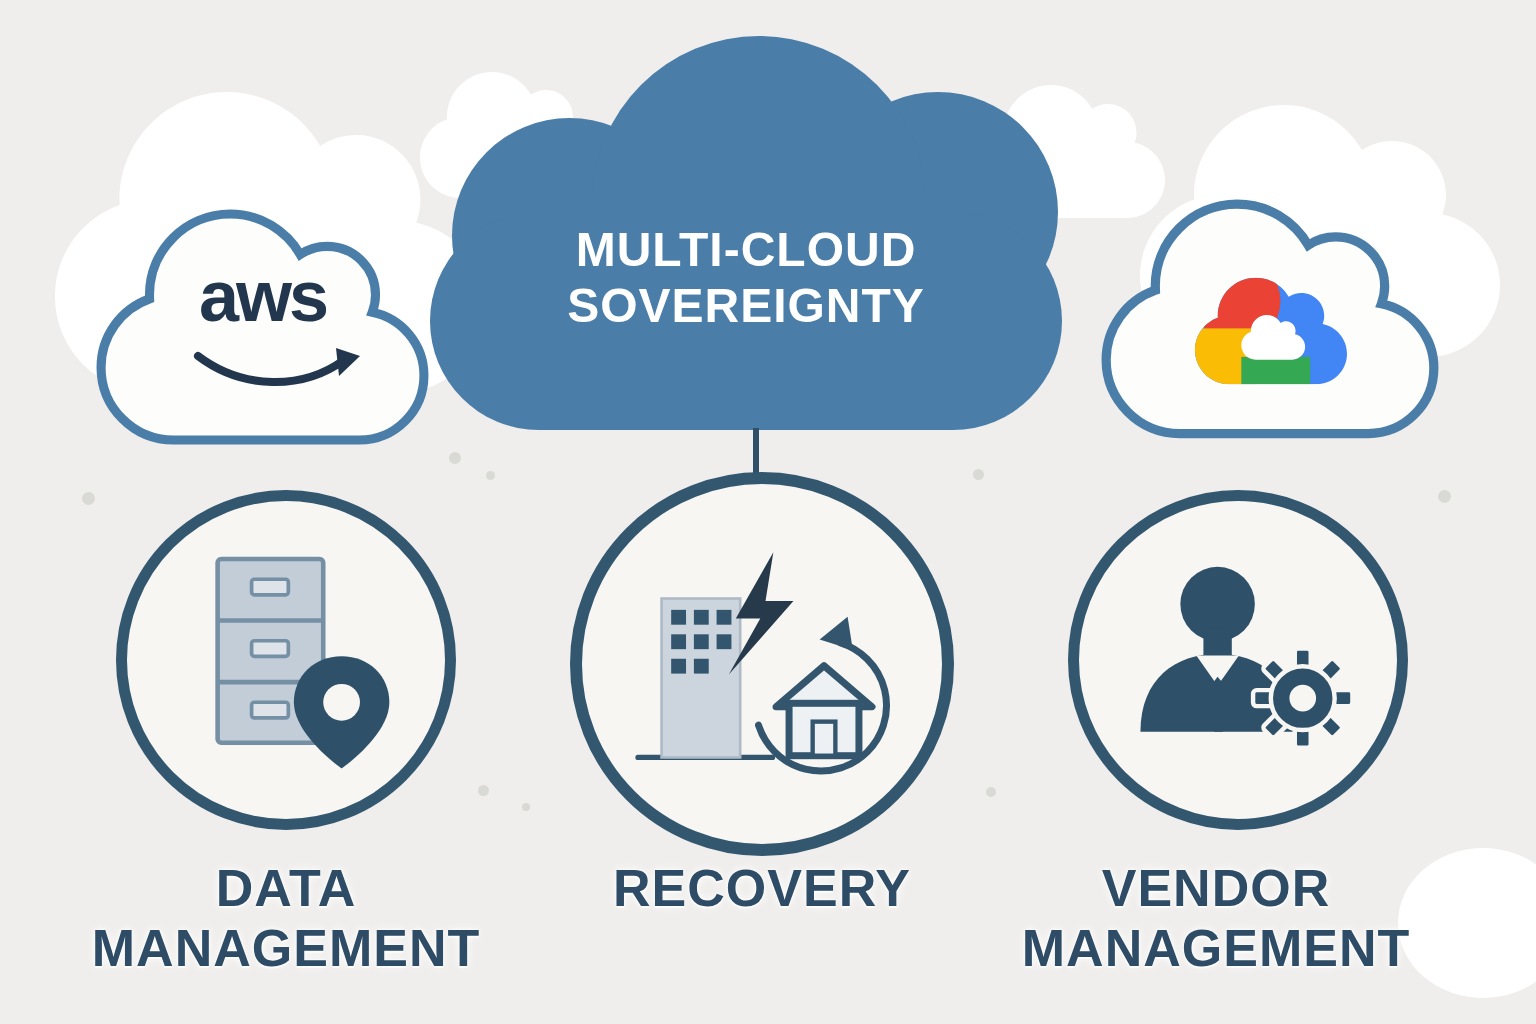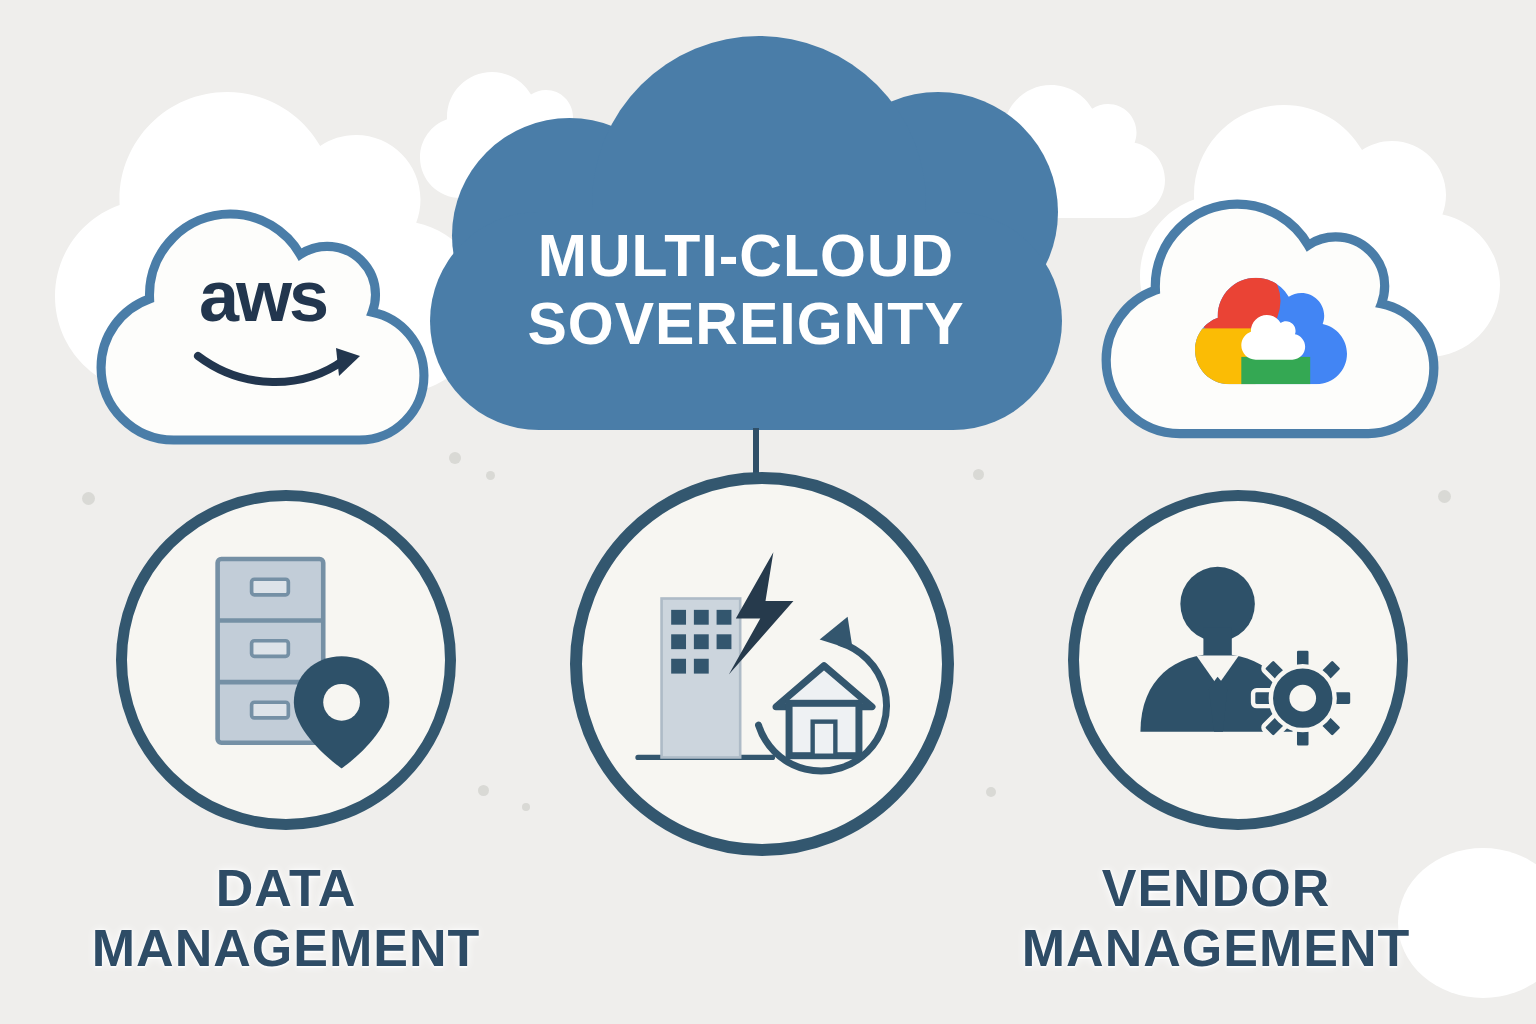--- a/index.html
+++ b/index.html
@@ -16,21 +16,21 @@
   .blob{position:absolute;border-radius:50%;background:#ffffff;}
 
   
   .mc-part{position:absolute;background:#4a7da8;}
   .mc-base{left:430px;top:212px;width:632px;height:218px;border-radius:109px;}
   .mc-bump-c{left:592px;top:36px;width:334px;height:334px;border-radius:50%;}
   .mc-bump-l{left:452px;top:118px;width:235px;height:235px;border-radius:50%;}
   .mc-bump-r{left:818px;top:92px;width:240px;height:240px;border-radius:50%;}
   .mc-title{
     position:absolute;left:430px;top:222px;width:632px;
-    text-align:center;color:#ffffff;font-weight:700;font-size:59px;
+    text-align:center;color:#ffffff;font-weight:700;font-size:48px;
     line-height:1.16;letter-spacing:1px;
   }
 
   .connector{position:absolute;left:753px;top:428px;width:6px;height:52px;background:#2f4f68;}
 
   
   .provider{position:absolute;}
   .provider .outline{position:absolute;left:0;top:0;width:100%;height:auto;}
   .aws-wrap{left:95px;top:208px;width:335px;height:245px;}
   .aws-text{
@@ -189,19 +189,20 @@
         <circle r="15" fill="#f7f6f2"></circle>
       </g>
     </svg>
   </div>
 
   <div class="pillar-label l1">
     <div>DATA</div>
     <div>MANAGEMENT</div>
   </div>
   <div class="pillar-label l2">
+    <div>RECOVERY</div>
   </div>
   <div class="pillar-label l3">
     <div>VENDOR</div>
     <div>MANAGEMENT</div>
   </div>
 
 </div>
 
 </body></html>

